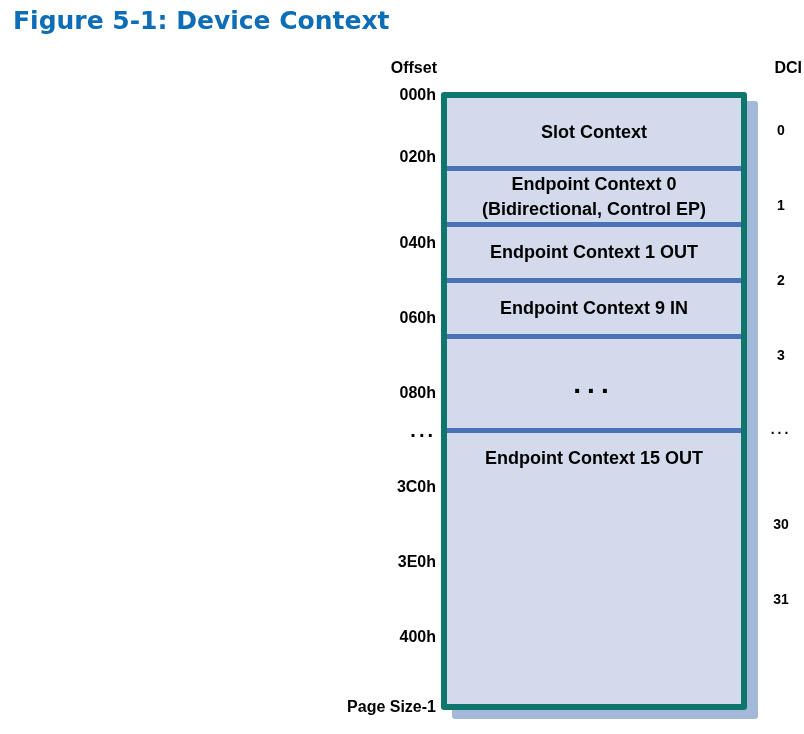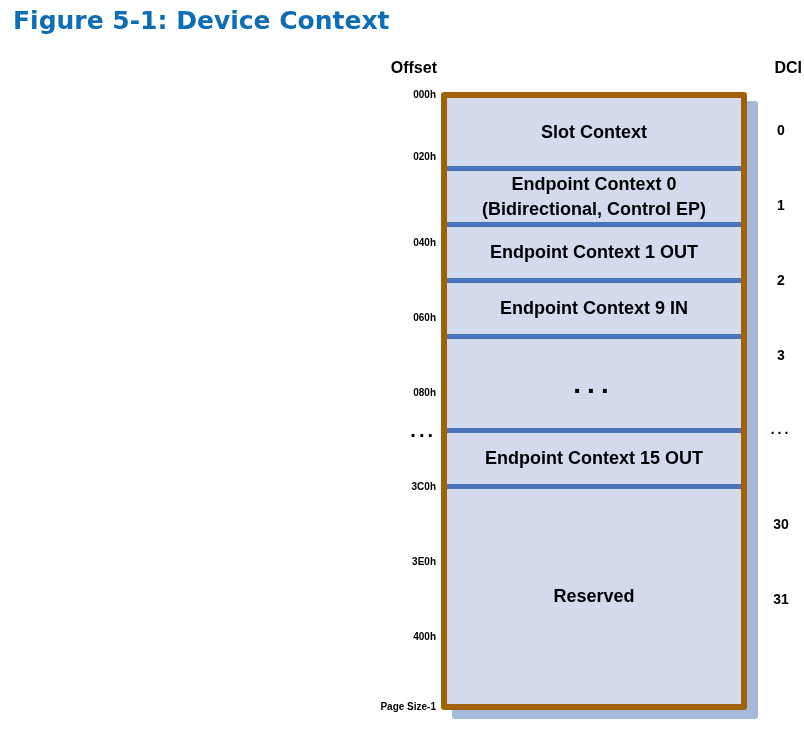--- a/index.html
+++ b/index.html
@@ -43,21 +43,21 @@
     border-radius: 3px;
   }
 
   
   .box {
     position: absolute;
     left: 441px; top: 92px;
     width: 306px; height: 618px;
     box-sizing: border-box;
     background: #d2daec;
-    border: 6px solid #a16207;
+    border: 6px solid #0f766e;
     border-radius: 3px;
     display: flex;
     flex-direction: column;
   }
   .cell {
     box-sizing: border-box;
     display: flex;
     align-items: center;
     justify-content: center;
     border-top: 5px solid #4a72b8;
@@ -79,21 +79,21 @@
     font-size: 28px;
     font-weight: bold;
     letter-spacing: 6px;
     color: #000;
   }
 
   
   .off-label {
     position: absolute;
     right: 368px;
-    font-size: 10px;
+    font-size: 16px;
     font-weight: bold;
     color: #000;
     line-height: 18px;
     text-align: right;
     white-space: nowrap;
   }
   .off-dots, .dci-dots {
     font-size: 20px;
     letter-spacing: 3px;
     line-height: 20px;
@@ -135,23 +135,20 @@
     </div>
     <div class="cell r3">
       <span class="cell-label">Endpoint Context 9 IN</span>
     </div>
     <div class="cell r4">
       <span class="cell-dots">...</span>
     </div>
     <div class="cell r5">
       <span class="cell-label">Endpoint Context 15 OUT</span>
     </div>
-    <div class="cell r7">
-      <span class="cell-label">Reserved</span>
-    </div>
   </div>
 
   <div class="off-label" style="top:86px">000h</div>
   <div class="off-label" style="top:148px">020h</div>
   <div class="off-label" style="top:234px">040h</div>
   <div class="off-label" style="top:309px">060h</div>
   <div class="off-label" style="top:384px">080h</div>
   <div class="off-label off-dots" style="top:420px">...</div>
   <div class="off-label" style="top:478px">3C0h</div>
   <div class="off-label" style="top:553px">3E0h</div>

